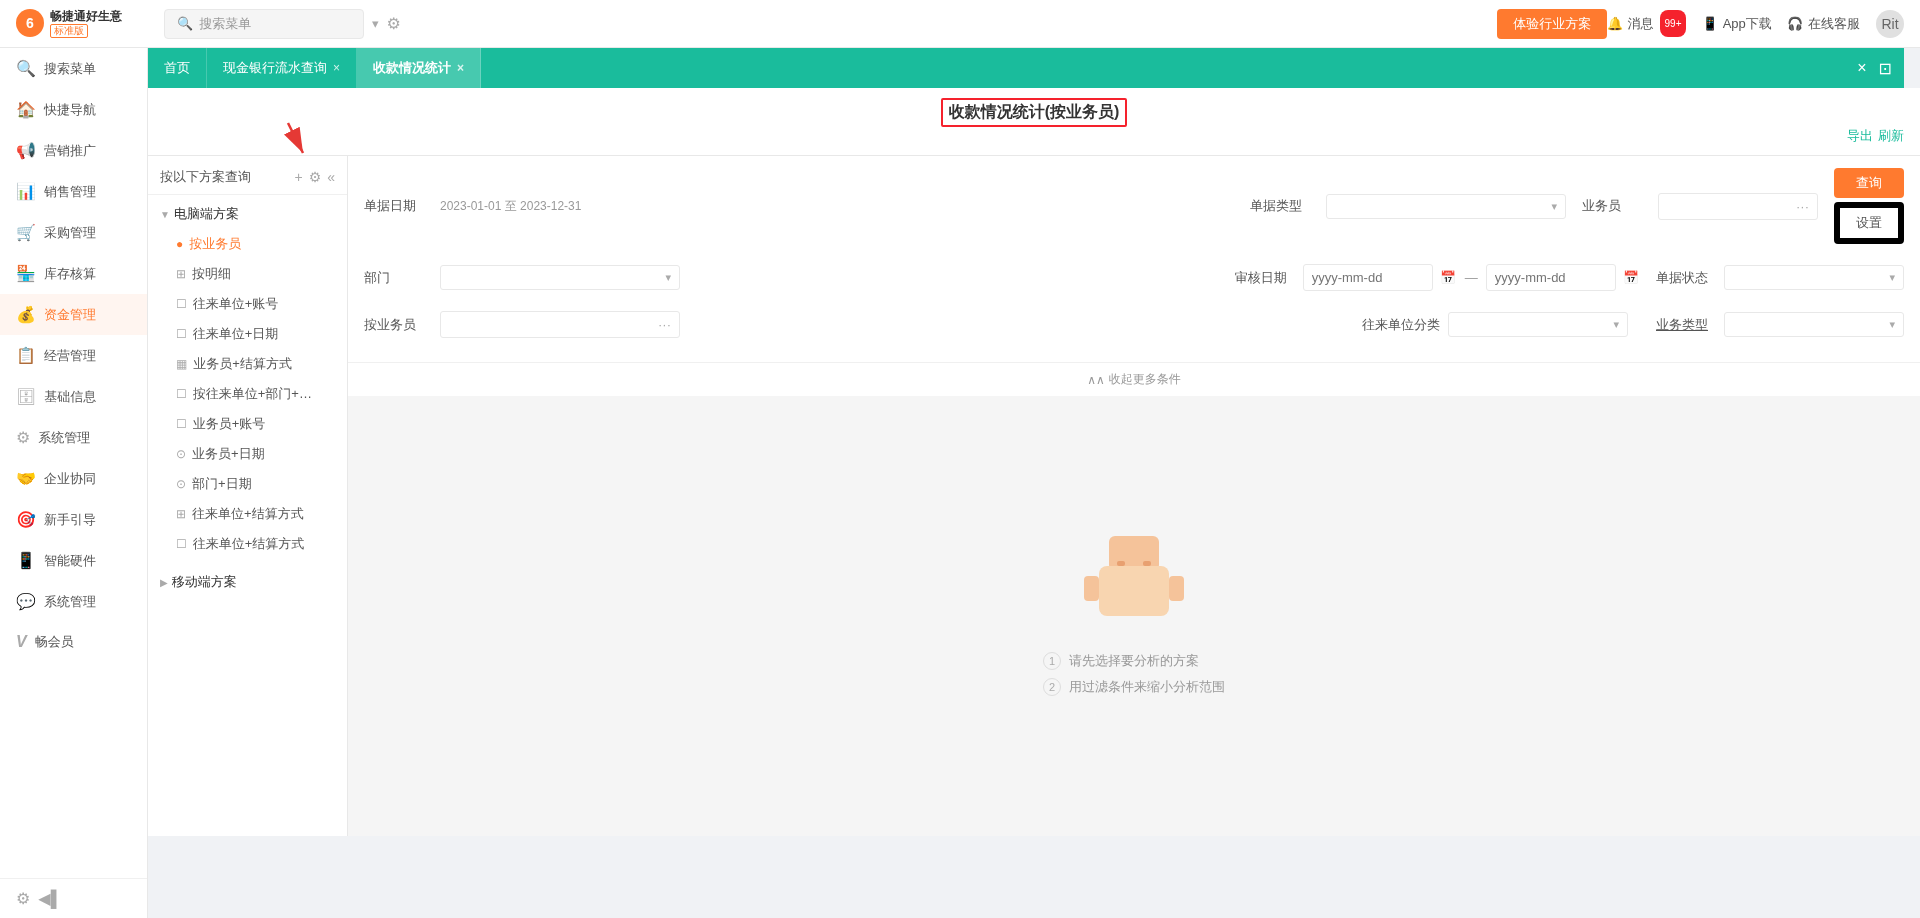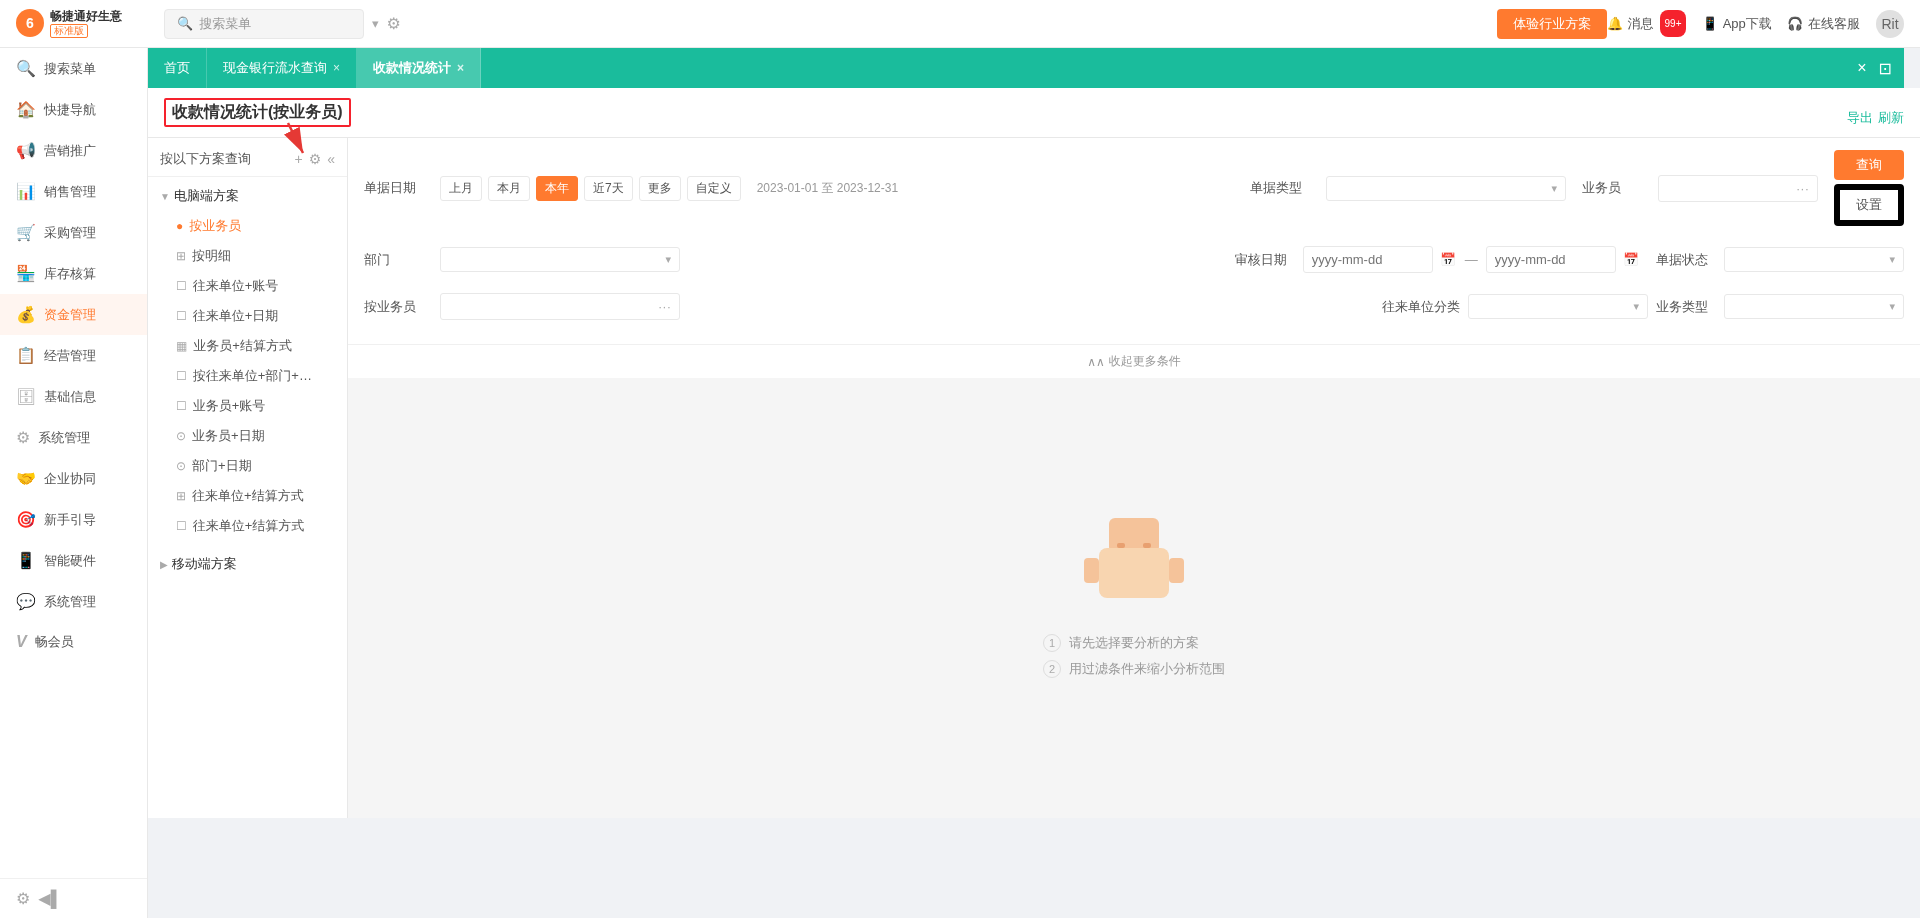--- a/index.html
+++ b/index.html
@@ -161,22 +161,23 @@
       left: 148px; right: 0; bottom: 0;
       overflow-y: auto;
       background: #f0f2f5;
     }
 
     
     .page-header {
       background: #fff;
       padding: 10px 16px;
       display: flex;
-      align-items: flex-end;
+      align-items: center;
       border-bottom: 1px solid #e8e8e8;
+      flex-direction: column;
     }
     .page-title {
       font-size: 16px;
       font-weight: bold;
       color: #333;
       border: 2px solid #f5222d;
       padding: 2px 6px;
       border-radius: 2px;
     }
     .page-actions {
@@ -566,28 +567,20 @@
         </div>
       </div>
     </div>
 
     <div style="flex:1;display:flex;flex-direction:column;">
 
       <div class="filter-container">
 
         <div class="filter-row" style="padding:12px 16px 0 16px;">
           <span class="filter-label">单据日期</span>
-          <div class="filter-date-group">
-            <button class="date-btn">上月</button>
-            <button class="date-btn">本月</button>
-            <button class="date-btn active">本年</button>
-            <button class="date-btn">近7天</button>
-            <button class="date-btn">更多</button>
-            <button class="date-btn">自定义</button>
-          </div>
           <span class="date-range-text">2023-01-01 至 2023-12-31</span>
           <div style="margin-left:auto;display:flex;gap:16px;align-items:center;">
             <span class="filter-label">单据类型</span>
             <div class="filter-select filter-select-wide">
               <span style="color:#999;"></span>
               <span class="chevron-down">▾</span>
             </div>
             <span class="filter-label">业务员</span>
             <div class="filter-select">
               <span style="color:#999;"></span>
@@ -626,21 +619,21 @@
           <div class="filter-select" style="min-width:240px;">
             <span style="color:#999;"></span>
             <span class="more-icon">···</span>
           </div>
           <div style="margin-left:auto;display:flex;align-items:center;gap:8px;">
             <span class="filter-label">往来单位分类</span>
             <div class="filter-select" style="min-width:180px;">
               <span style="color:#999;"></span>
               <span class="chevron-down">▾</span>
             </div>
-            <span class="filter-label" style="margin-left:0;">业务类型</span>
+            <span class="filter-label" style="margin-left:20px;text-decoration:underline;">业务类型</span>
             <div class="filter-select" style="min-width:180px;">
               <span style="color:#999;"></span>
               <span class="chevron-down">▾</span>
             </div>
           </div>
         </div>
 
         <div class="collapse-btn">
           <span>∧∧</span>
           <span>收起更多条件</span>

